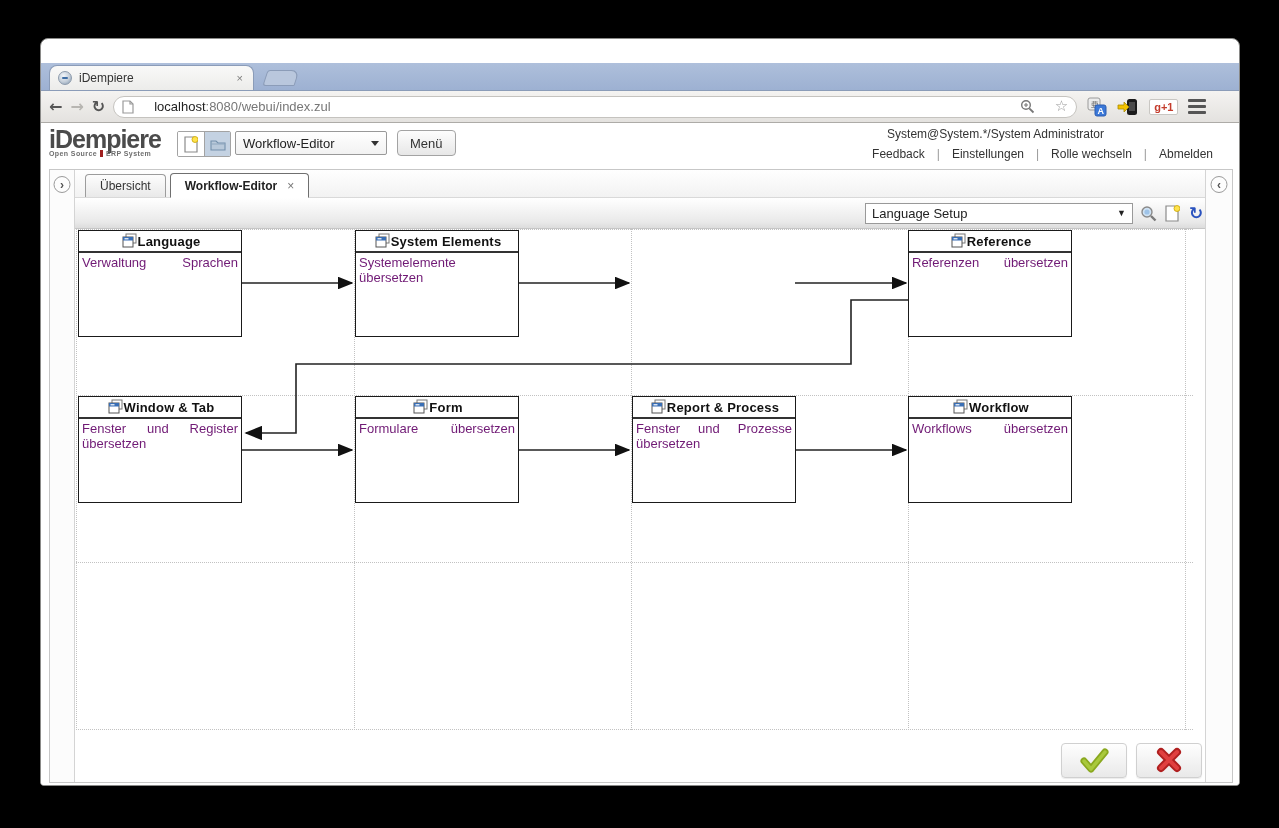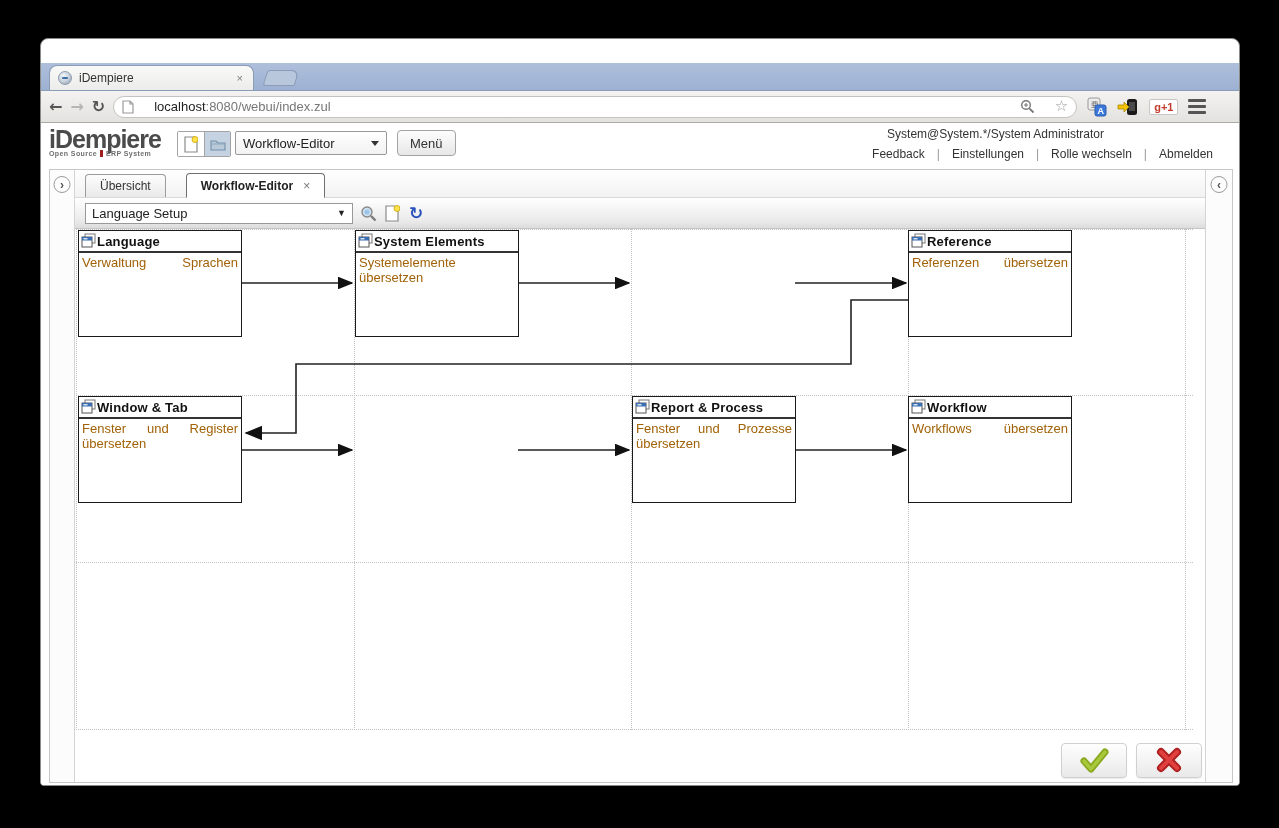--- a/index.html
+++ b/index.html
@@ -87,47 +87,47 @@
   .side-strip { width:25px; background:#fcfcfc; position:relative; }
   .side-strip.west { border-right:1px solid #d4d4d4; }
   .side-strip.east { border-left:1px solid #d4d4d4; width:27px; }
   .collapse-circle { position:absolute; left:50%; top:6px; transform:translateX(-50%);
     width:17px; height:17px; border-radius:50%; border:1px solid #9a9a9a; background:#fdfdfd;
     color:#555; font-size:12px; font-weight:bold; display:flex; align-items:center; justify-content:center; line-height:1; }
 
   .content-col { flex:1; display:flex; flex-direction:column; min-width:0; }
 
   .tabs-row { height:28px; background:linear-gradient(#ffffff,#f2f2f2); position:relative;
-    border-bottom:1px solid #d9d9d9; display:flex; align-items:flex-end; padding-left:10px; gap:20px; }
+    border-bottom:1px solid #d9d9d9; display:flex; align-items:flex-end; padding-left:10px; gap:4px; }
   .ztab { height:23px; display:flex; align-items:center; padding:0 14px; font-size:12px; color:#333;
     background:linear-gradient(#fdfdfd,#e9e9e9); border:1px solid #9c9c9c; border-bottom:none;
     border-radius:4px 4px 0 0; margin-bottom:0; }
   .ztab.active { background:#fff; border:1px solid #6f6f6f; border-bottom:1px solid #fff; margin-bottom:-1px;
     font-weight:bold; color:#222; height:25px; }
   .ztab .close-x { font-weight:normal; color:#777; font-size:12px; margin-left:10px; }
 
   .wf-toolbar { height:31px; background:linear-gradient(#ffffff,#e9e9e9 80%,#dcdcdc);
-    border-bottom:1px solid #c6c6c6; display:flex; align-items:center; padding-left:10px; gap:6px; }
+    border-bottom:1px solid #c6c6c6; display:flex; align-items:center; padding-left:10px; gap:6px;justify-content:flex-end; }
   .wf-select { width:268px; height:21px; background:#fff; border:1px solid #999; display:flex;
     align-items:center; padding:0 6px; }
   .wf-select .combo-text { flex:1; font-size:13px; color:#222; }
   .wf-select .mini-caret { color:#222; font-size:9px; }
   .tool-icon { width:18px; height:18px; display:flex; align-items:center; justify-content:center; }
   .refresh-glyph { font-family:"DejaVu Sans", sans-serif; color:#2a52be; font-size:17px; font-weight:bold; line-height:1; }
 
   
   .canvas-wrap { position:relative; flex:1; background:#fff; overflow:hidden; }
   .gridline { position:absolute; pointer-events:none; }
   .gridline.v { width:0; border-left:1px dotted #c2c2c2; top:0; height:501px; }
   .gridline.h { height:0; border-top:1px dotted #c2c2c2; left:1px; width:1117px; }
 
   .wf-node { position:absolute; width:164px; height:107px; background:#fff; border:1.5px solid #1a1a1a; }
-  .node-title { height:22px; border-bottom:2px solid #333; display:flex; align-items:center; padding-left:2px; }
+  .node-title { height:22px; border-bottom:2px solid #333; display:flex; align-items:center; padding-left:2px;justify-content:center; }
   .node-title .t { font-size:13px; font-weight:bold; color:#111; letter-spacing:.2px; }
-  .node-body { padding:2px 3px; font-size:13px; color:#a16207; line-height:1.18; text-align:justify; }
+  .node-body { padding:2px 3px; font-size:13px; color:#701a75; line-height:1.18; text-align:justify; }
   .wf-node.spread .node-body { text-align-last:justify; }
   .arrows-svg { position:absolute; left:0; top:0; pointer-events:none; }
 
   
   .confirm-bar { height:44px; background:#fff; display:flex; justify-content:flex-end; align-items:center;
     gap:9px; padding-right:3px; }
   .confirm-btn { width:66px; height:35px; background:linear-gradient(#fefefe,#e9e9e9);
     border:1px solid #d0d0d0; border-radius:4px; display:flex; align-items:center; justify-content:center;
     box-shadow:0 1px 1px rgba(0,0,0,.08); }
 </style>
@@ -344,20 +344,32 @@
                 <rect x="4" y="1" width="10" height="9" fill="#fff" stroke="#777"></rect>
                 <rect x="1" y="4" width="10" height="10" fill="#fff" stroke="#555"></rect>
                 <rect x="1" y="4" width="10" height="3.5" fill="#3a6fb5"></rect>
                 <rect x="2.5" y="5.2" width="4" height="1.2" fill="#fff"></rect>
               </svg>
               <span class="t">Window &amp; Tab</span>
             </div>
             <div class="node-body">Fenster und Register übersetzen</div>
           </div>
 
+          <div class="wf-node spread" style="left:280px;top:167px">
+            <div class="node-title">
+              <svg width="16" height="16">
+                <rect x="4" y="1" width="10" height="9" fill="#fff" stroke="#777"></rect>
+                <rect x="1" y="4" width="10" height="10" fill="#fff" stroke="#555"></rect>
+                <rect x="1" y="4" width="10" height="3.5" fill="#3a6fb5"></rect>
+                <rect x="2.5" y="5.2" width="4" height="1.2" fill="#fff"></rect>
+              </svg>
+              <span class="t">Form</span>
+            </div>
+            <div class="node-body">Formulare übersetzen</div>
+          </div>
 
           <div class="wf-node" style="left:557px;top:167px">
             <div class="node-title">
               <svg width="16" height="16">
                 <rect x="4" y="1" width="10" height="9" fill="#fff" stroke="#777"></rect>
                 <rect x="1" y="4" width="10" height="10" fill="#fff" stroke="#555"></rect>
                 <rect x="1" y="4" width="10" height="3.5" fill="#3a6fb5"></rect>
                 <rect x="2.5" y="5.2" width="4" height="1.2" fill="#fff"></rect>
               </svg>
               <span class="t">Report &amp; Process</span>

